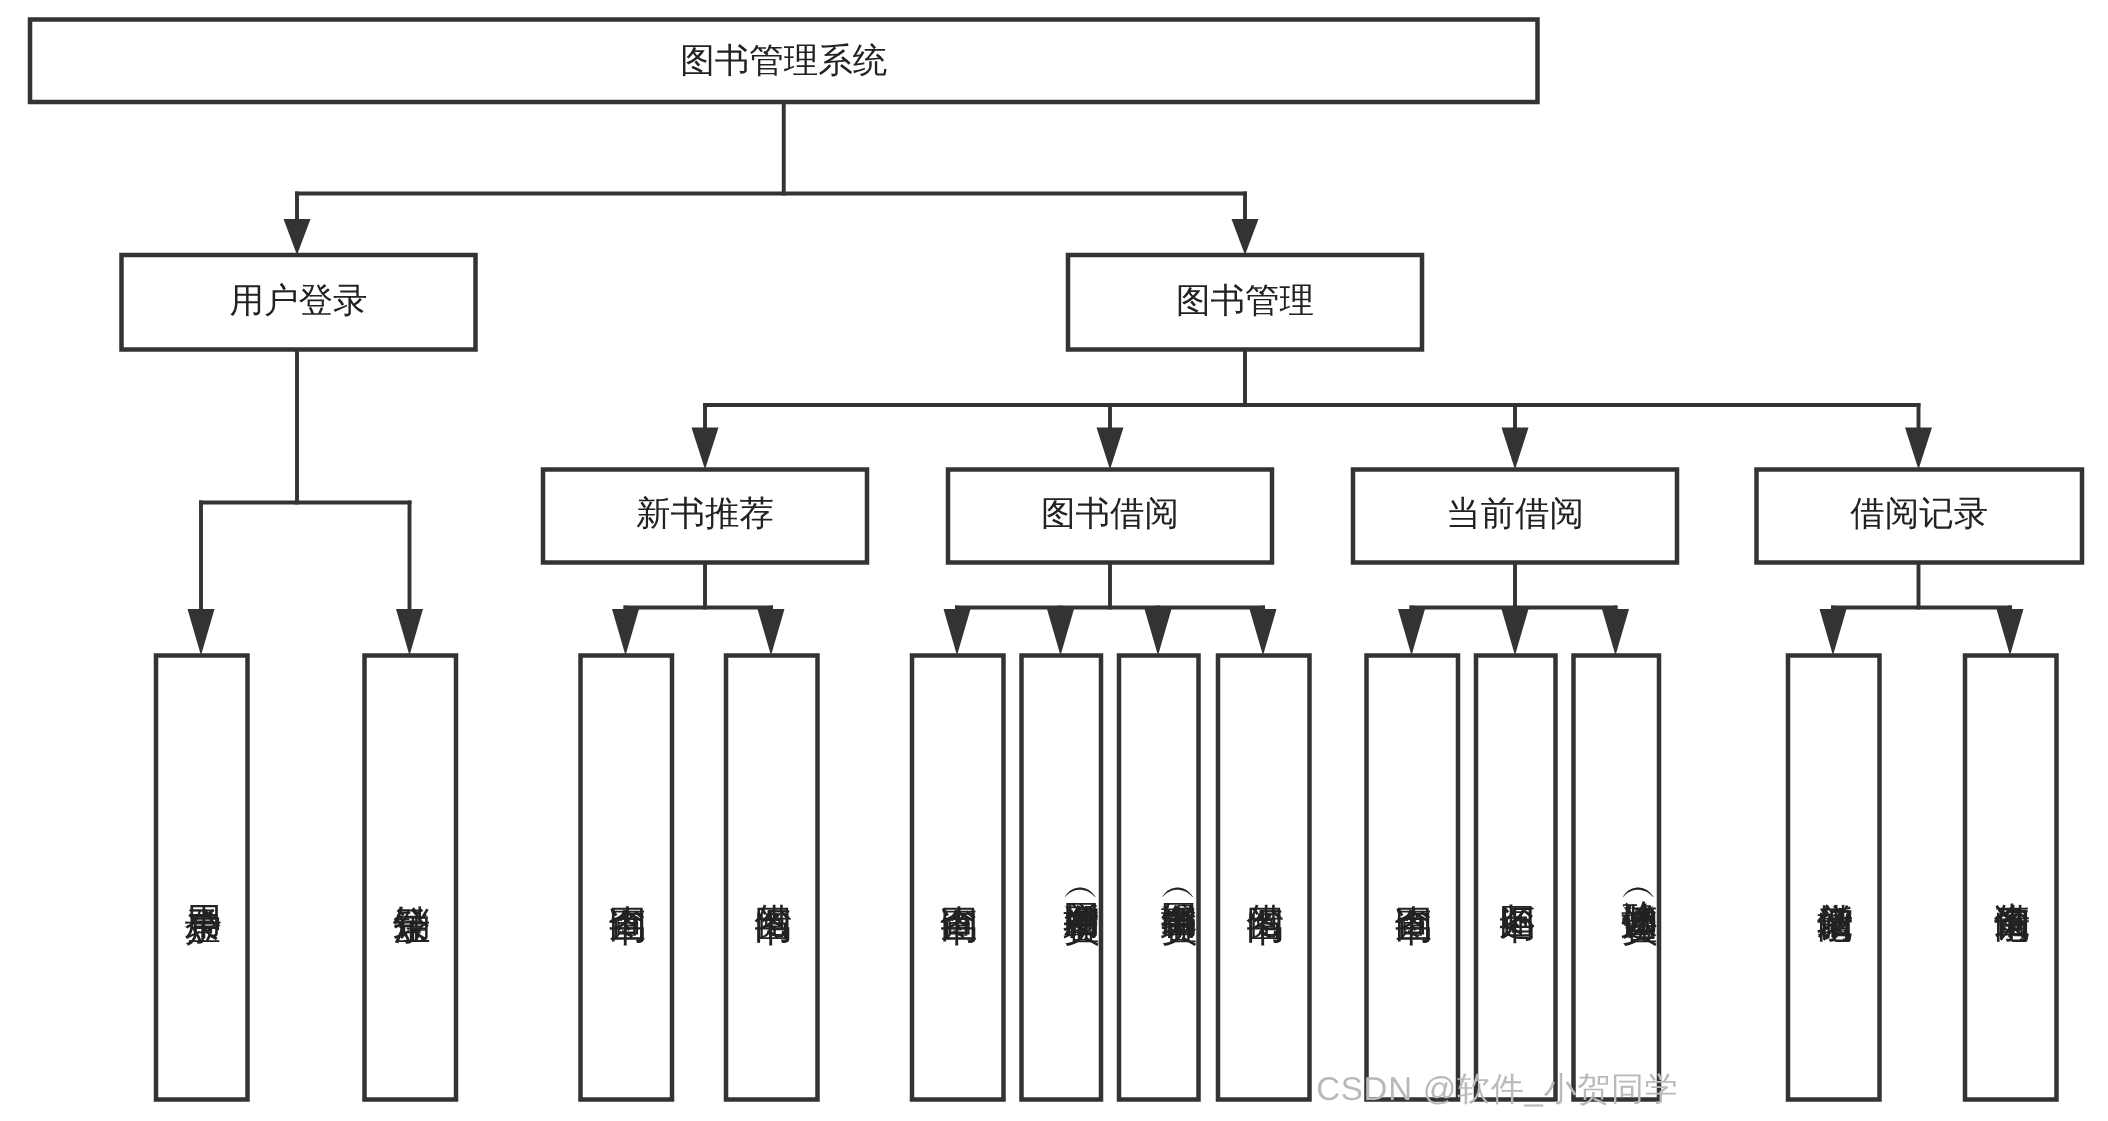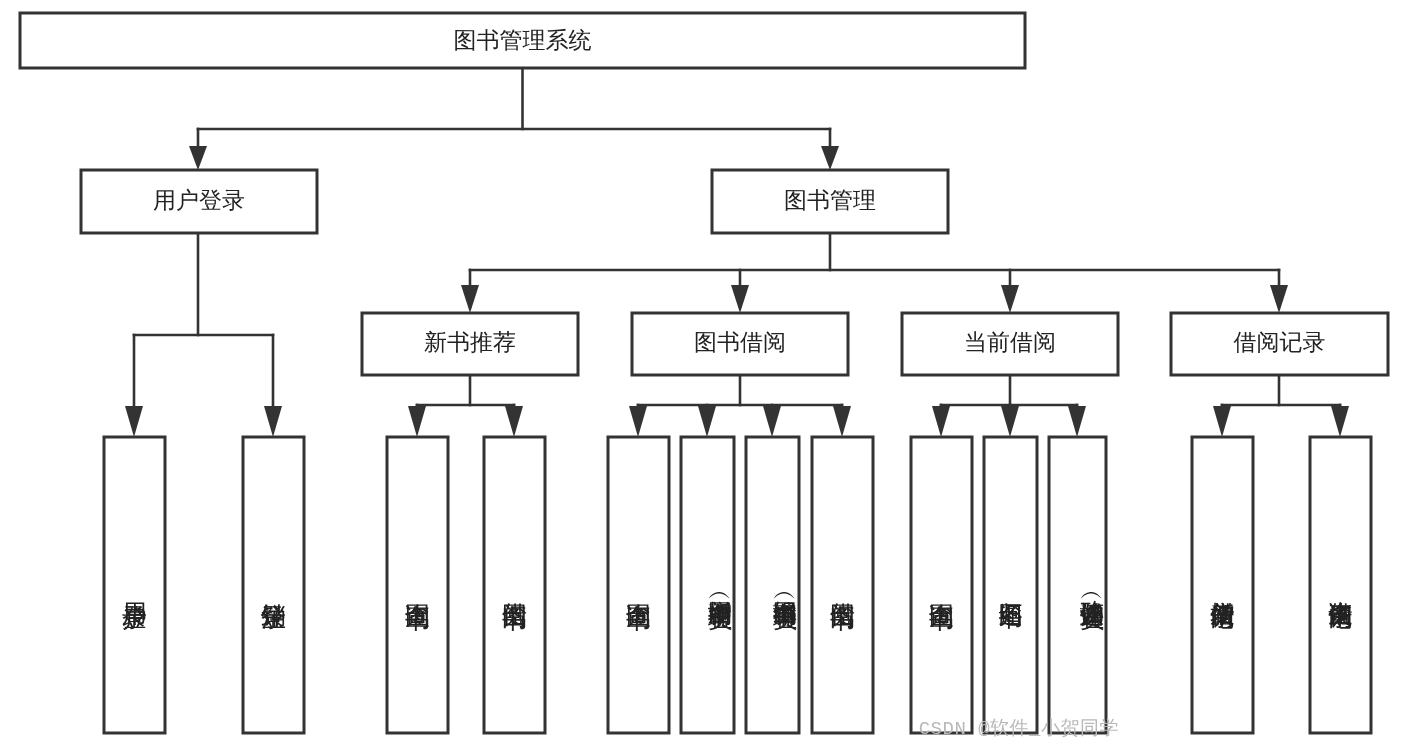--- a/index.html
+++ b/index.html
@@ -61,22 +61,22 @@
     line-height: 1.16;
     color: #222222;
     letter-spacing: 1px;
     white-space: nowrap;
     pointer-events: none;
   }
   .watermark {
     position: absolute;
     right: 14px;
     bottom: 6px;
-    font-family: Liberation Mono, monospace;
-    font-size: 19px;
+    font-family: Liberation Sans, sans-serif;
+    font-size: 22px;
     color: #b9b9b9;
     letter-spacing: 0.5px;
     white-space: nowrap;
   }
 </style>
 </head>
 <body>
 
 <div id="diagram-root">
 

